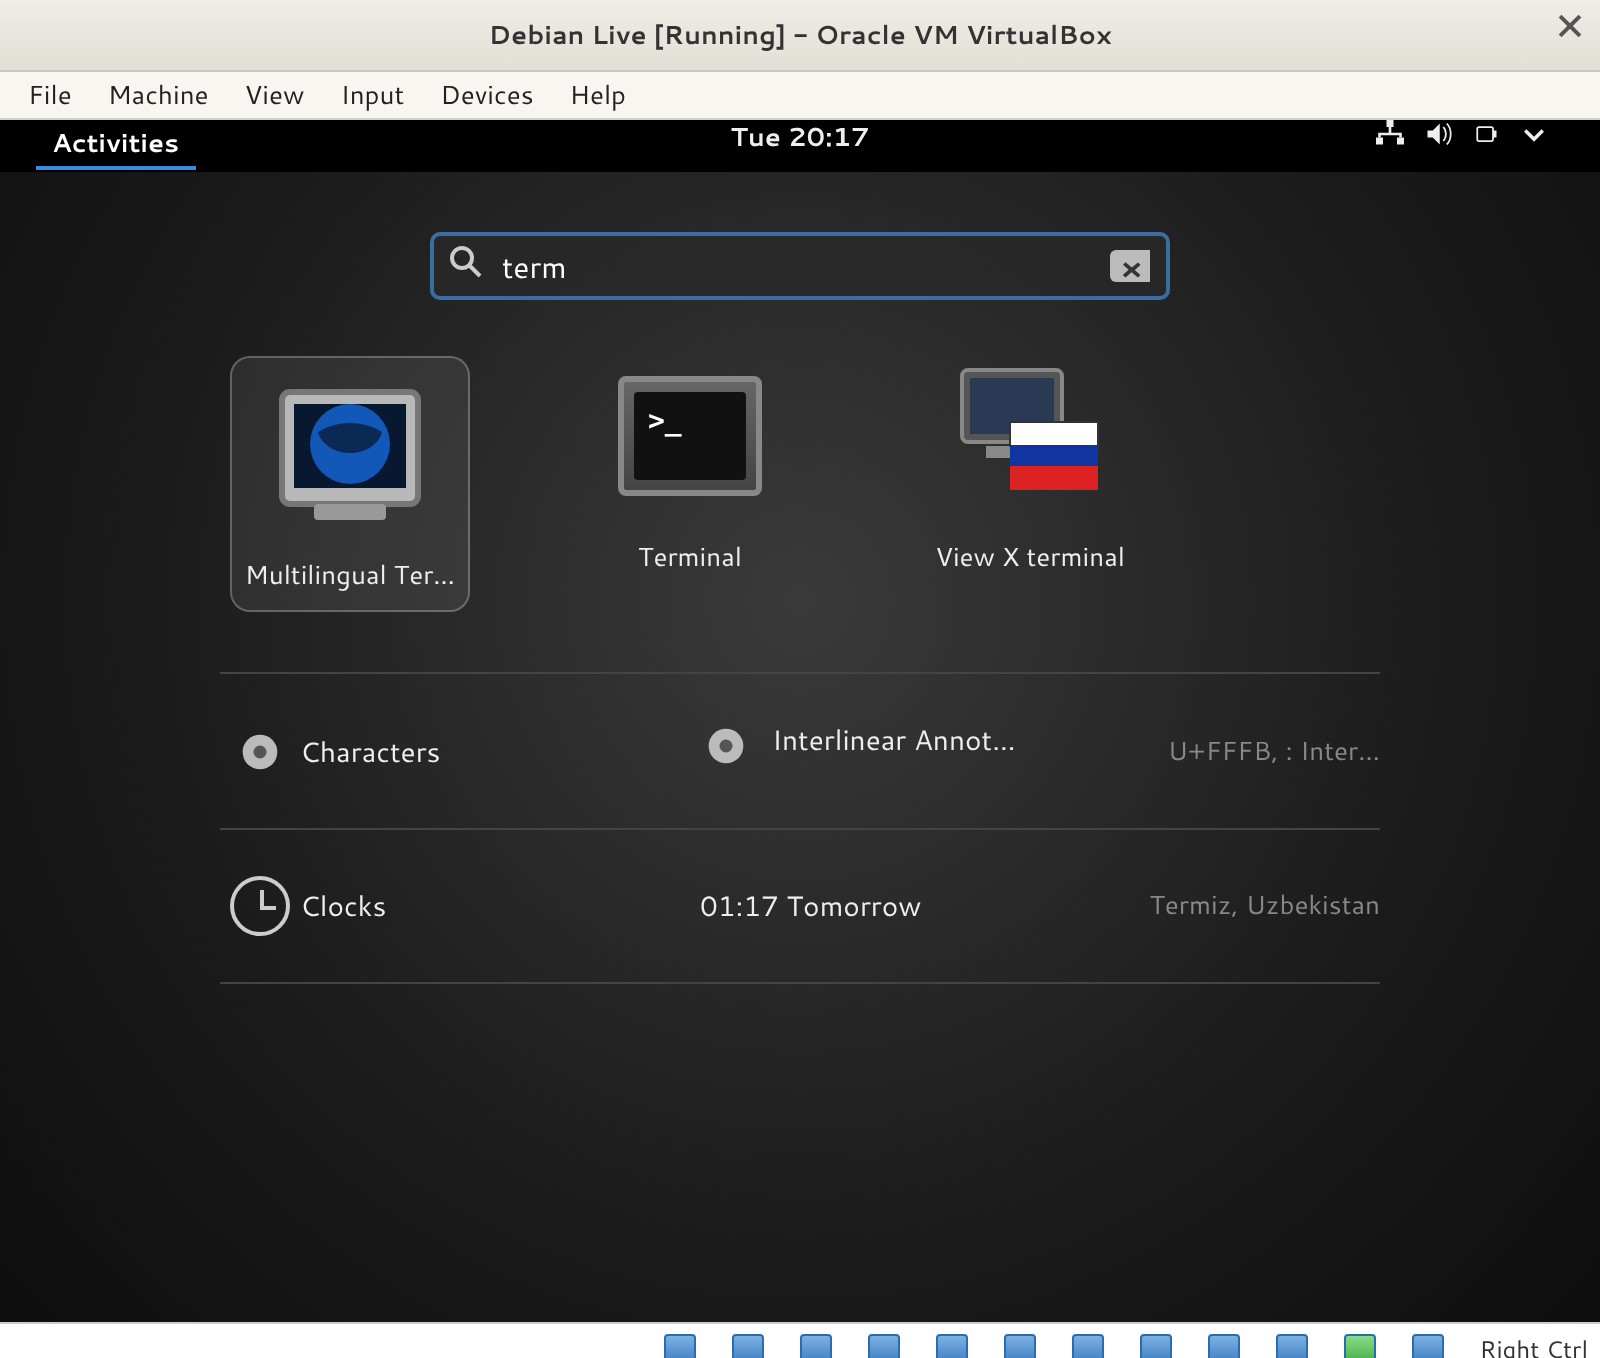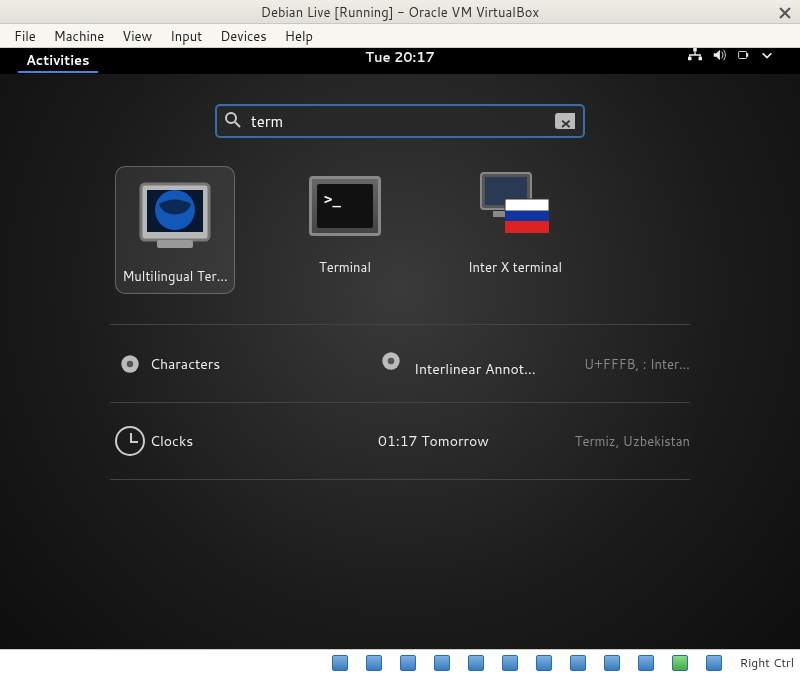--- a/index.html
+++ b/index.html
@@ -1,22 +1,22 @@
 <!DOCTYPE html>
 <html><head>
 <meta charset="utf-8">
 <style>
   * { margin: 0; padding: 0; box-sizing: border-box; font-family: "Cantarell", "Helvetica", sans-serif; }
   body { background: #fff; width: 800px; height: 679px; overflow: hidden; }
 
   
   .vb-titlebar {
-    height: 24px; background: linear-gradient(#f0ede6,#e2dfd7);
+    height: 36px; background: linear-gradient(#f0ede6,#e2dfd7);
     border-bottom: 1px solid #cac7bf; display: flex; align-items: center; justify-content: center;
-    position: relative; font-size: 13px; font-weight: normal; color: #333;
+    position: relative; font-size: 13px; font-weight: bold; color: #333;
   }
   .vb-close { position: absolute; right: 8px; top: 6px; width: 14px; height: 14px; cursor: pointer; }
   .vb-close::before, .vb-close::after { content:""; position:absolute; left:6px; top:0; width:2px; height:14px; background:#555; }
   .vb-close::before { transform: rotate(45deg);} .vb-close::after { transform: rotate(-45deg);}
 
   
   .vb-menubar { height: 24px; background: #f8f6f1; border-bottom: 1px solid #d0cec6; display:flex; align-items:center; padding: 0 6px; gap: 2px; font-size: 13px; color:#222;}
   .vb-menubar span { padding: 2px 8px; cursor: pointer; }
 
   
@@ -47,21 +47,21 @@
   
   .terminal-box { width:72px; height:60px; background:linear-gradient(#666,#444); border:3px solid #888; border-radius:4px; position:relative;}
   .terminal-box .inner { position:absolute; inset:5px; background:#111; border-radius:2px; }
   .terminal-box .prompt { position:absolute; top:12px; left:12px; color:#fff; font-family:monospace; font-size:14px; font-weight:bold;}
 
   .rows { margin: 30px 110px 0; }
   .row { border-top: 1px solid #444; display:flex; align-items:center; height:78px; font-size:14px; }
   .row:last-child { border-bottom: 1px solid #444; }
   .row .icon { width:40px; display:flex; justify-content:center;}
   .row .title { width: 200px; color:#eee; }
-  .row .mid { flex:1; display:flex; align-items:flex-end; gap:10px;margin-left:28px;}
+  .row .mid { flex:1; display:flex; align-items:flex-start; gap:10px;}
   .row .detail { color:#888; font-size:13px; }
   .row .mid-main { color:#eee; }
   .clock-icon { width:30px; height:30px; border:2px solid #ccc; border-radius:50%; position:relative;}
   .clock-icon::before{content:"";position:absolute;left:13px;top:5px;width:2px;height:10px;background:#ccc;}
   .clock-icon::after{content:"";position:absolute;left:13px;top:13px;width:8px;height:2px;background:#ccc;}
   .gear-icon svg{ width:26px;height:26px; fill:#bbb;}
 
   
   .vb-status { height: 26px; background:#fff; border-top:1px solid #ccc; display:flex; align-items:center; justify-content:flex-end; padding:0 6px; gap:18px; font-size:12px; color:#333;}
   .vb-status .ind { width:16px; height:16px; background:linear-gradient(#7fb0e0,#3a7cc0); border-radius:2px; border:1px solid #2a6cb0;}
@@ -148,21 +148,21 @@
       <div class="tile">
         <svg width="80" height="70" viewBox="0 0 80 70">
           <rect x="6" y="2" width="50" height="36" rx="3" fill="#555" stroke="#888" stroke-width="2"></rect>
           <rect x="10" y="6" width="42" height="28" fill="#2a3a55"></rect>
           <rect x="18" y="40" width="26" height="6" fill="#888"></rect>
           <rect x="30" y="28" width="44" height="12" fill="#fff" stroke="#333"></rect>
           <rect x="30" y="40" width="44" height="10" fill="#1035a0"></rect>
           <rect x="30" y="50" width="44" height="12" fill="#d22"></rect>
         </svg>
       </div>
-      <div class="app-label">Inter X terminal</div>
+      <div class="app-label">View X terminal</div>
     </div>
   </div>
 
   <div class="rows">
     <div class="row">
       <div class="icon gear-icon">
         <svg viewBox="0 0 24 24">
             <circle cx="12" cy="12" r="8" fill="#bbb"></circle>
             <circle cx="12" cy="12" r="3" fill="#555"></circle>
           </svg>

